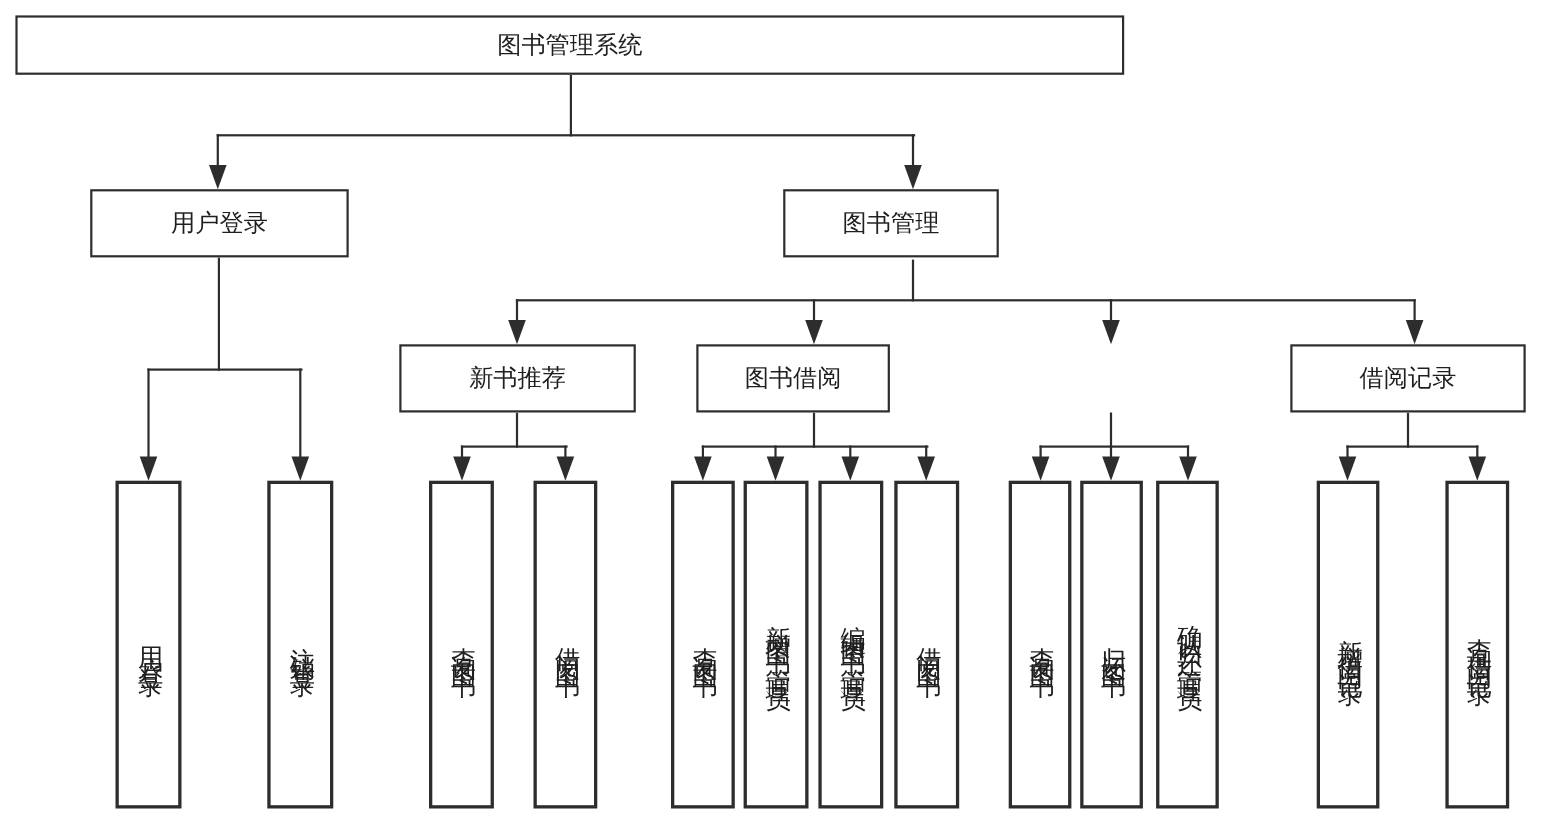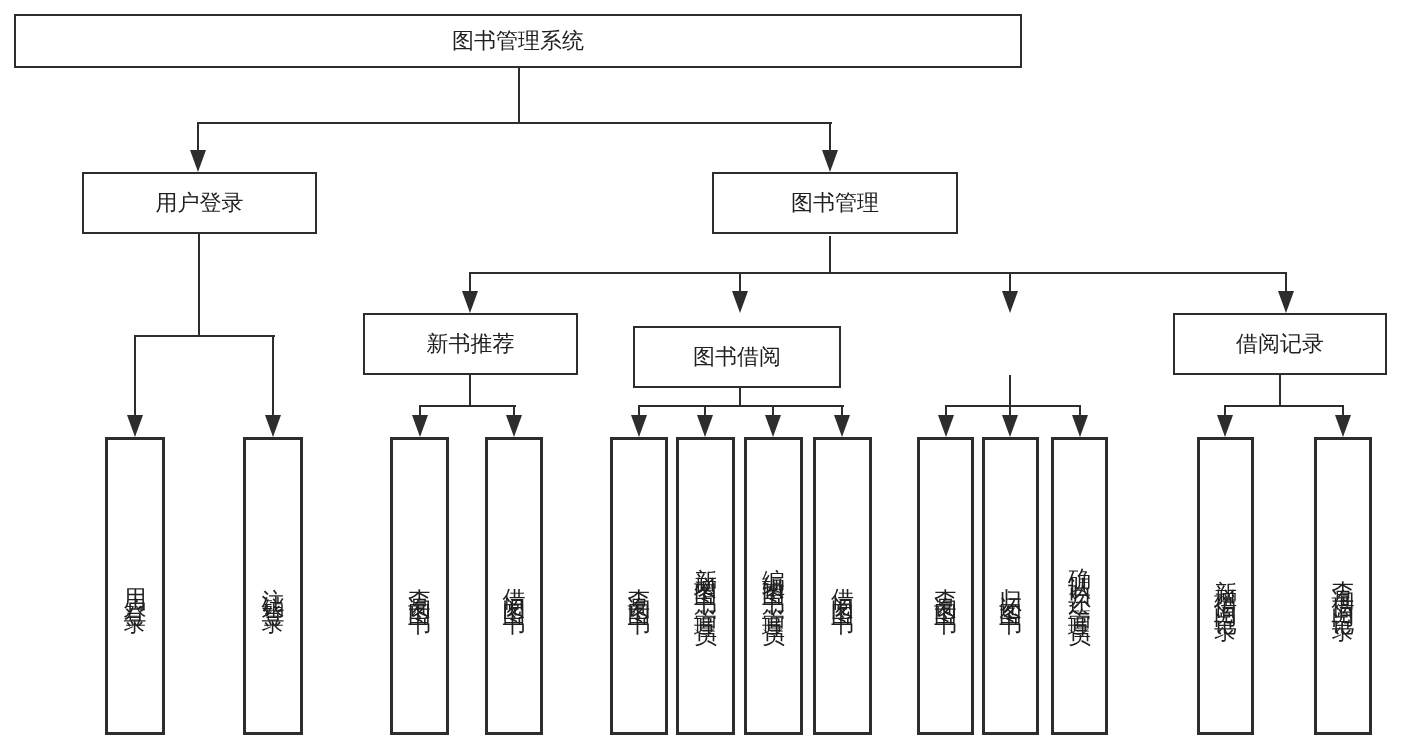--- a/index.html
+++ b/index.html
@@ -1,18 +1,18 @@
 <!DOCTYPE html>
 <html><head>
 <meta charset="utf-8">
 <style>
   html,body { margin:0; padding:0; background:#ffffff; }
   .canvas {
     position:relative; width:1405px; height:747px; background:#ffffff;
-    font-family:Liberation Serif, serif; overflow:hidden;
+    font-family:Liberation Mono, monospace; overflow:hidden;
     color:#1f1f1f;
   }
   .box {
     position:absolute; box-sizing:border-box;
     border:2px solid #2d2d2d; background:#ffffff;
     display:flex; align-items:center; justify-content:center;
     font-size:22px; color:#1f1f1f;
   }
   .vbox { border-width:3px; }
   .vtext {
@@ -96,28 +96,28 @@
   <div class="vl" style="left:1342px;top:405px;height:14px"></div>
   <div class="ar" style="left:1335px;top:415px"></div>
 
   <div class="box" style="left:14px;top:14px;width:1008px;height:54px">
     <span>图书管理系统</span>
   </div>
 
   <div class="box" style="left:82px;top:172px;width:235px;height:62px">
     <span>用户登录</span>
   </div>
-  <div class="box" style="left:712px;top:172px;width:246px;height:62px">
+  <div class="box" style="left:712px;top:172px;width:196px;height:62px">
     <span>图书管理</span>
   </div>
 
   <div class="box" style="left:363px;top:313px;width:215px;height:62px">
     <span>新书推荐</span>
   </div>
-  <div class="box" style="left:633px;top:326px;width:208px;height:62px">
+  <div class="box" style="left:633px;top:313px;width:176px;height:62px">
     <span>图书借阅</span>
   </div>
   <div class="box" style="left:1173px;top:313px;width:214px;height:62px">
     <span>借阅记录</span>
   </div>
 
   <div class="box vbox" style="left:105px;top:437px;width:60px;height:298px">
     <span class="vtext">用户登录</span>
   </div>
   <div class="box vbox" style="left:243px;top:437px;width:60px;height:298px">

